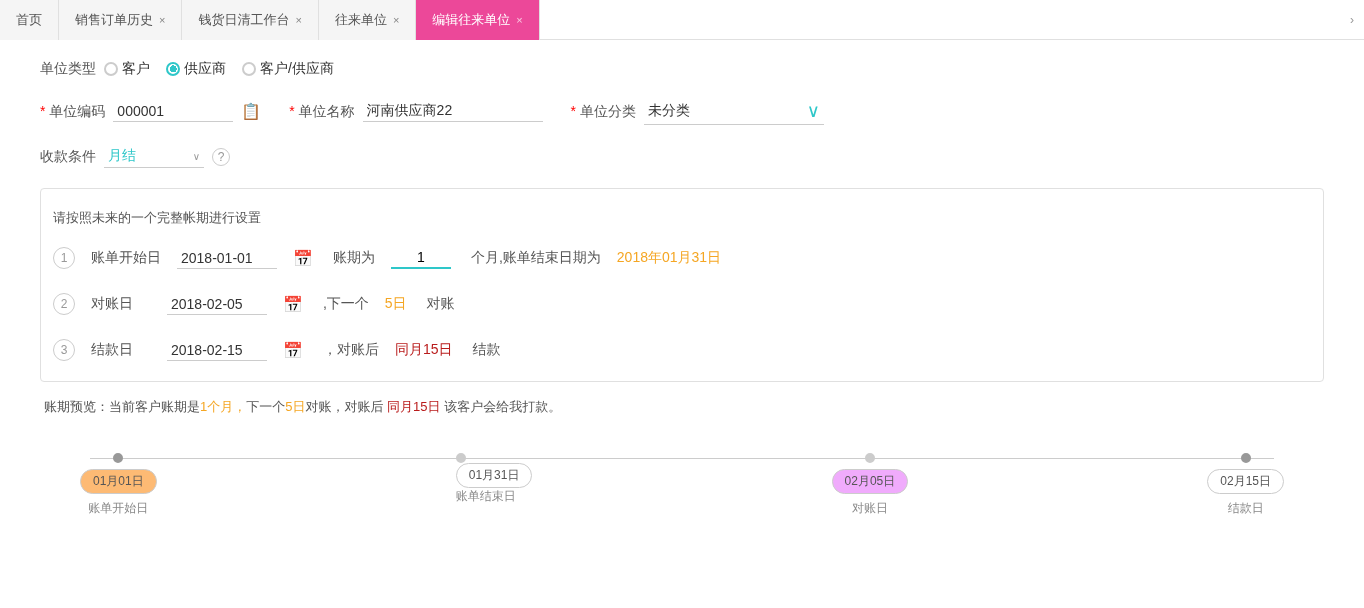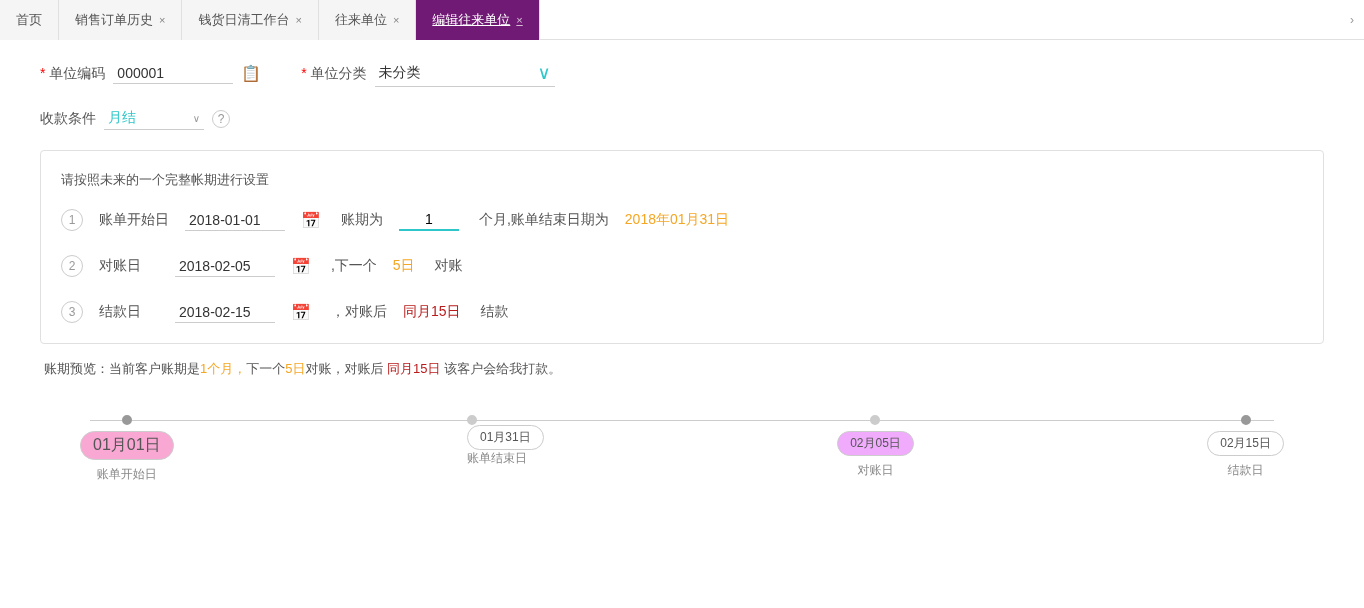--- a/index.html
+++ b/index.html
@@ -21,23 +21,22 @@
       height: 40px;
       cursor: pointer;
       font-size: 13px;
       color: #555;
       border-right: 1px solid #e0e0e0;
       white-space: nowrap;
       position: relative;
       background: #f5f5f5;
     }
     .tab-item.active {
-      background: #701a75;
+      background: #ec4899;
       color: #fff;
-      text-decoration: underline;
     }
     .tab-item .close-icon {
       margin-left: 6px;
       font-size: 11px;
       opacity: 0.7;
     }
     .tab-item.active .close-icon { color: #fff; }
     .tab-arrow {
       margin-left: auto;
       padding: 0 10px;
@@ -154,21 +153,21 @@
       justify-content: center;
       color: #999;
       font-size: 12px;
       cursor: pointer;
     }
 
     
     .section-box {
       border: 1px solid #e0e0e0;
       border-radius: 4px;
-      padding: 20px 20px;
+      padding: 20px 12px;
       margin-bottom: 16px;
     }
 
     .section-title {
       font-size: 13px;
       color: #555;
       margin-bottom: 20px;
     }
 
     
@@ -241,26 +240,49 @@
   </div>
   <div class="tab-item active">
     <span>编辑往来单位</span>
     <span class="close-icon">×</span>
   </div>
   <div class="tab-arrow">›</div>
 </div>
 
 <div class="main-content">
 
-
-  <div class="form-row" style="gap: 40px;">
+  <div class="form-row">
+    <div class="form-field">
+      <span class="field-label">单位类型</span>
+      <div class="radio-group">
+        <label class="radio-item">
+          <span class="radio-circle"></span>
+          <span>客户</span>
+        </label>
+        <label class="radio-item">
+          <span class="radio-circle checked"></span>
+          <span>供应商</span>
+        </label>
+        <label class="radio-item">
+          <span class="radio-circle"></span>
+          <span>客户/供应商</span>
+        </label>
+      </div>
+    </div>
+  </div>
+
+  <div class="form-row" style="gap: 28px;">
     <div class="form-field">
       <span class="field-label required-label" style="color:#555;">单位编码</span>
       <input type="text" class="text-input" style="width: 120px;" value="000001">
       <span class="cal-icon">📋</span>
+    </div>
+    <div class="form-field">
+      <span class="field-label required-label" style="color:#555;">单位名称</span>
+      <input type="text" class="text-input" style="width: 180px;" value="河南供应商22">
     </div>
     <div class="form-field">
       <span class="field-label required-label" style="color:#555;">单位分类</span>
       <div class="select-dropdown">
         <span class="select-text">未分类</span>
         <span class="select-arrow">∨</span>
       </div>
     </div>
   </div>
 
@@ -315,21 +337,21 @@
   </div>
 
   <div style="position:relative; padding: 0 40px; margin-top: 8px;">
 
     <div style="position:absolute; left:50px; right:50px; top:22px; height:1px; background:#ccc;"></div>
 
     <div style="display:flex; justify-content:space-between; align-items:flex-start; position:relative; z-index:1;">
 
       <div style="display:flex; flex-direction:column; align-items:center; gap:6px;">
         <div style="width:10px;height:10px;border-radius:50%;background:#999;border:2px solid #999;margin-top:17px;"></div>
-        <div style="border:1px solid #ccc;border-radius:20px;padding:3px 12px;font-size:16px;background:#f9a8d4;color:#555;white-space:nowrap;">01月01日</div>
+        <div style="border:1px solid #ccc;border-radius:20px;padding:3px 12px;font-size:12px;background:#fdba74;color:#555;white-space:nowrap;">01月01日</div>
         <div style="font-size:12px;color:#888;white-space:nowrap;">账单开始日</div>
       </div>
 
       <div style="display:flex; flex-direction:column; align-items:flex-start; gap:0;">
         <div style="width:10px;height:10px;border-radius:50%;background:#ccc;border:2px solid #ccc;margin-top:17px;"></div>
         <div style="border:1px solid #ccc;border-radius:20px;padding:3px 12px;font-size:12px;background:#fff;color:#555;white-space:nowrap;">01月31日</div>
         <div style="font-size:12px;color:#888;white-space:nowrap;">账单结束日</div>
       </div>
 
       <div style="display:flex; flex-direction:column; align-items:center; gap:6px;">

